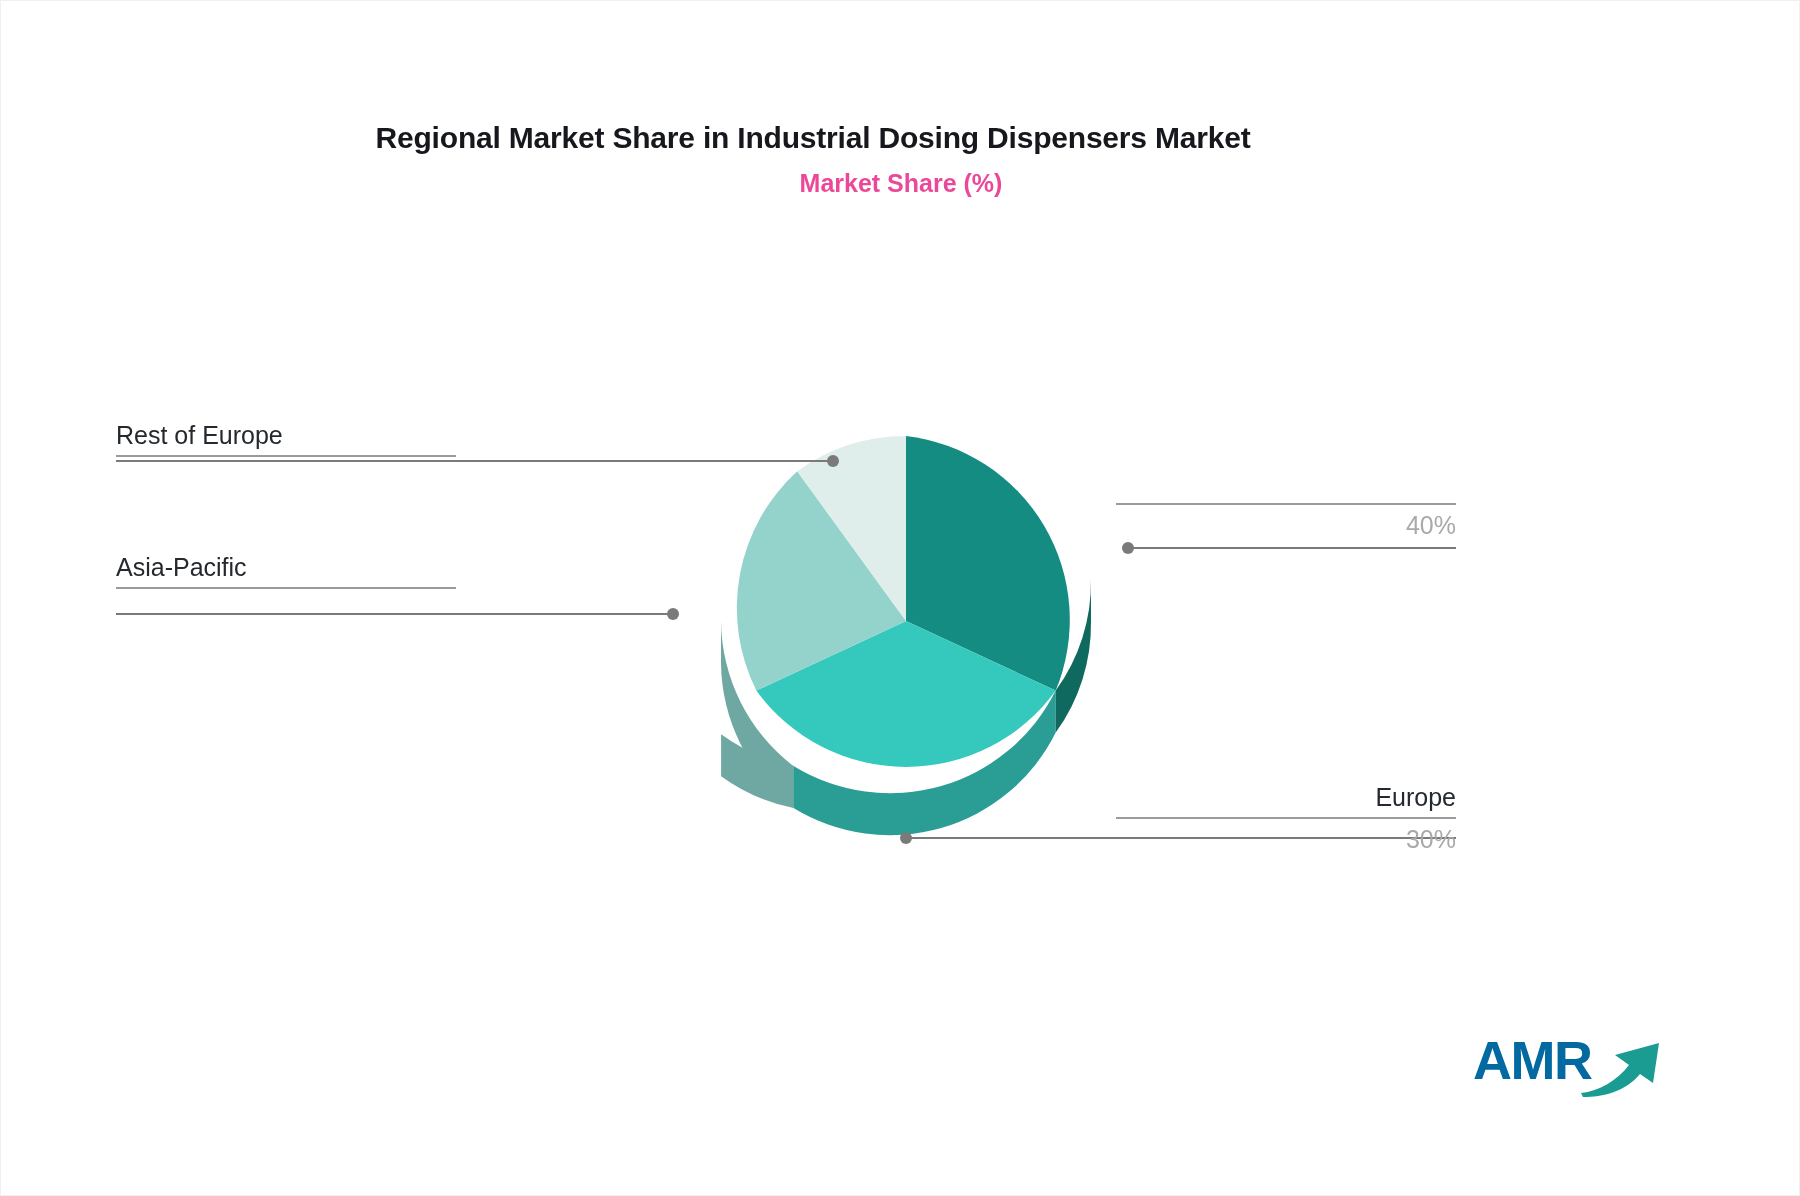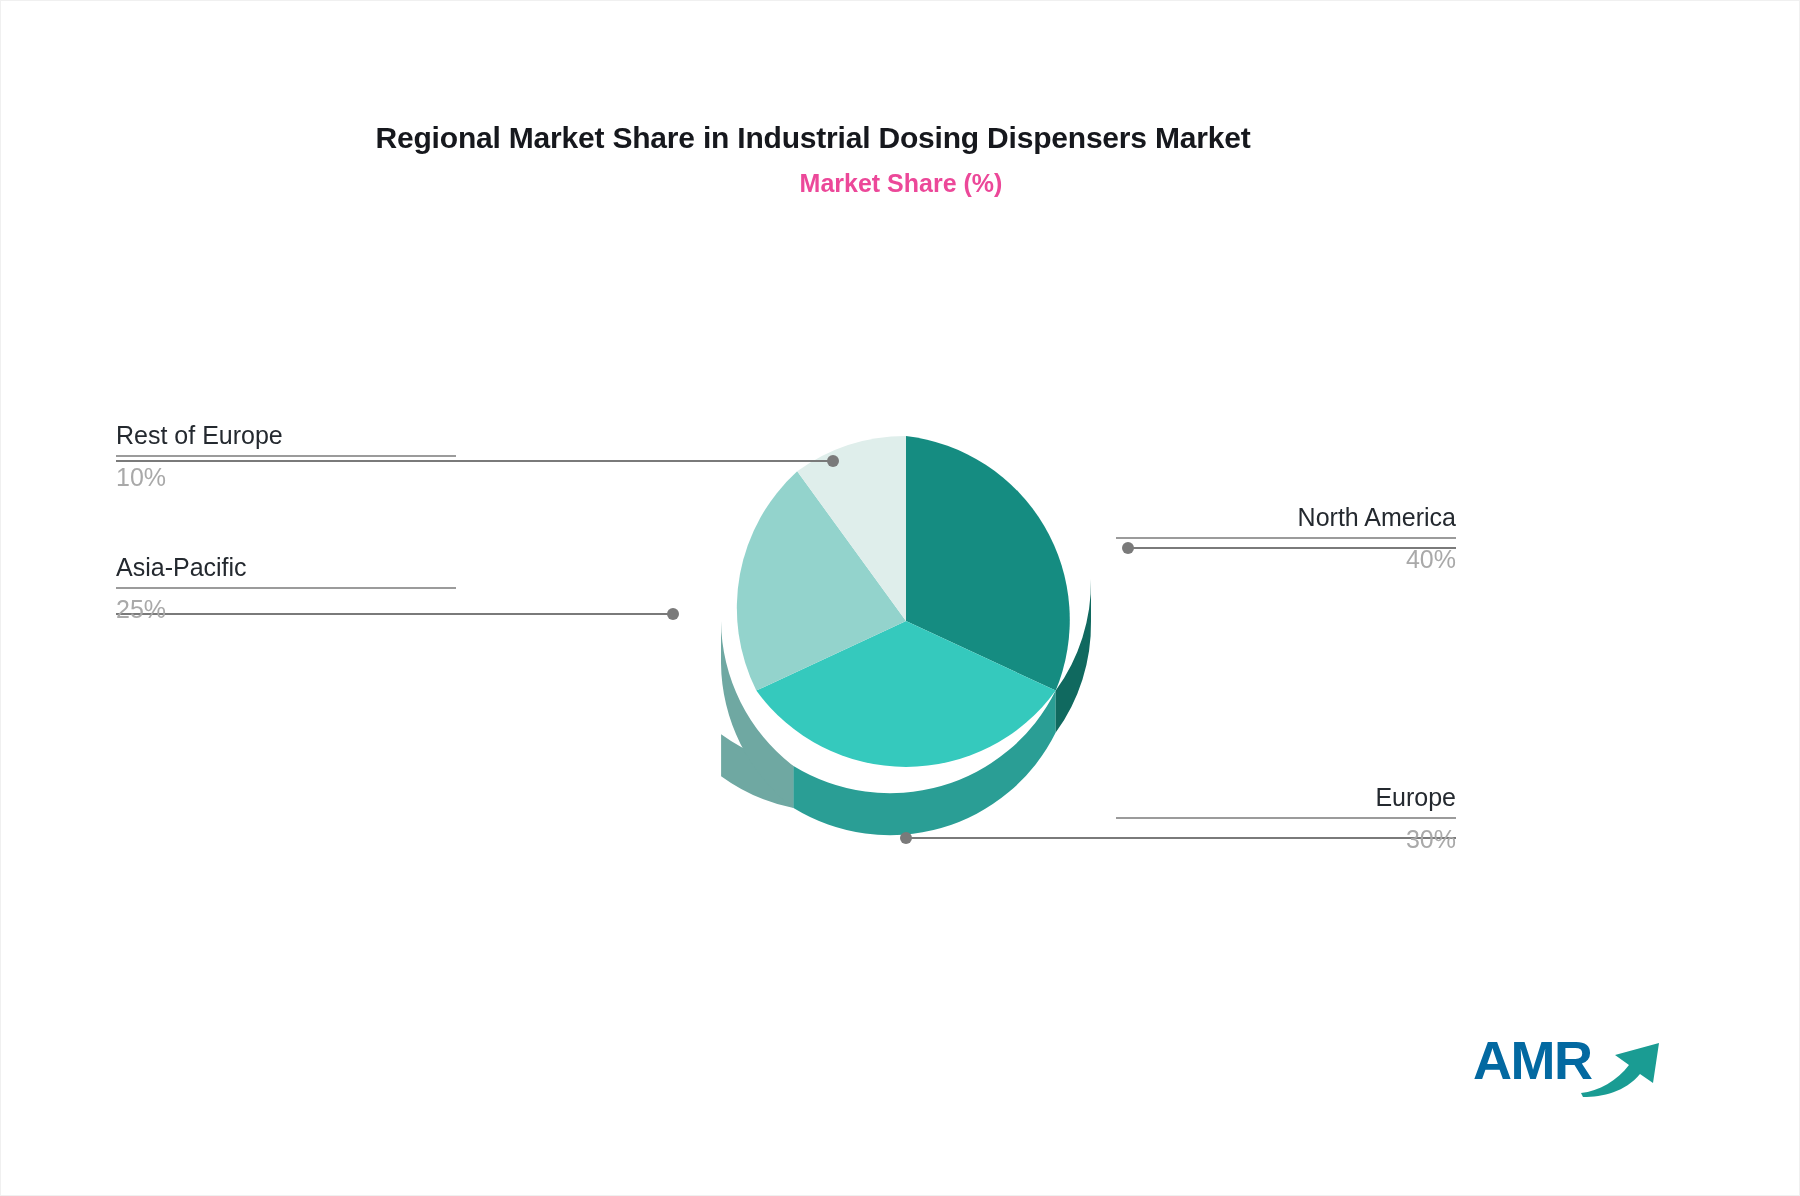--- a/index.html
+++ b/index.html
@@ -151,31 +151,28 @@
       <circle cx="1127" cy="547" r="6"></circle>
       <circle cx="905" cy="837" r="6"></circle>
       <circle cx="672" cy="613" r="6"></circle>
       <circle cx="832" cy="460" r="6"></circle>
     </g>
   </svg>
 
   <div class="callout left" id="callout-rest-of-world">
     <div class="cl-name">Rest of Europe</div>
     <div class="cl-rule"></div>
-    <div class="cl-value">10%</div>
   </div>
 
   <div class="callout left" id="callout-asia-pacific">
     <div class="cl-name">Asia-Pacific</div>
     <div class="cl-rule"></div>
-    <div class="cl-value">25%</div>
   </div>
 
   <div class="callout right" id="callout-north-america">
-    <div class="cl-name">North America</div>
     <div class="cl-rule"></div>
     <div class="cl-value">40%</div>
   </div>
 
   <div class="callout right" id="callout-europe">
     <div class="cl-name">Europe</div>
     <div class="cl-rule"></div>
     <div class="cl-value">30%</div>
   </div>
 

